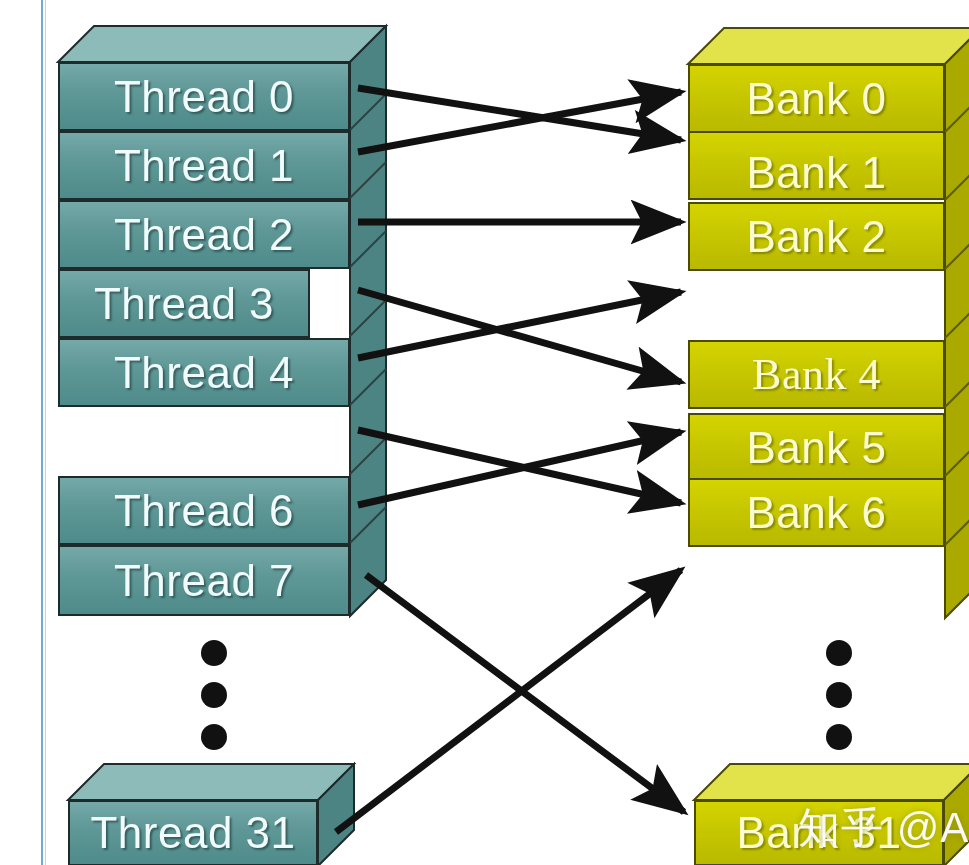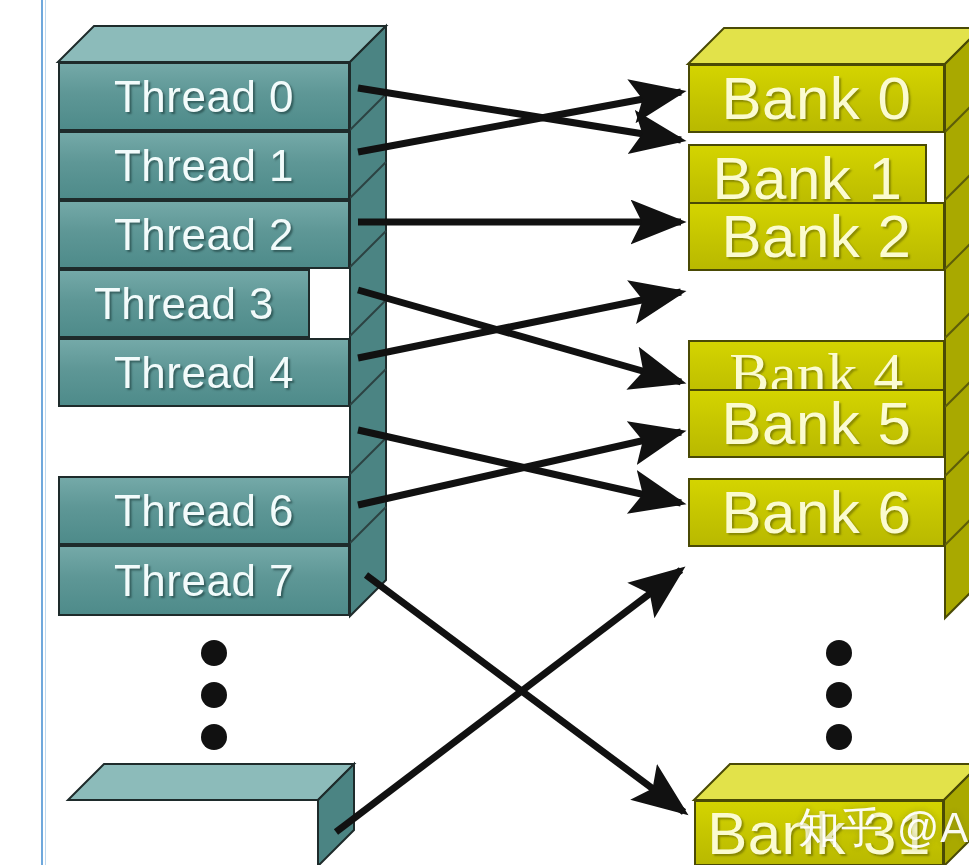--- a/index.html
+++ b/index.html
@@ -66,21 +66,21 @@
     font-size: 44px;
     text-shadow: 2px 2px 2px rgba(20,50,50,0.55);
   }
   
   .bank .slab {
     background: linear-gradient(to bottom, #d4d400 0%, #c7c700 45%, #b9b900 100%);
     border-color: #4a4a05;
   }
   .bank .slab-label {
     color: #fbfbd0;
-    font-size: 60px;
+    font-size: 44px;
     text-shadow: 2px 2px 2px rgba(90,90,0,0.55);
   }
 
   
   .iso {
     position: absolute;
     left: 0;
     top: 0;
     pointer-events: none;
   }
@@ -167,50 +167,55 @@
       <span class="slab-label">Thread 7</span>
     </div>
   </div>
 
   <div class="dots" style="left:165px; top:640px; width:30px; height:110px;">
     <div class="dot" style="left:0;  top:0;"></div>
     <div class="dot" style="left:0;  top:42px;"></div>
     <div class="dot" style="left:0;  top:84px;"></div>
   </div>
 
+  <div class="stack thread" style="left:32px; top:800px; width:250px; height:66px;">
+    <div class="slab" style="top:0px; height:66px; width:250px;">
+      <span class="slab-label">Thread 31</span>
+    </div>
+  </div>
 
   <svg class="iso" width="969" height="865" viewBox="0 0 969 865">
     <polygon points="652,64 688,28 945,28 909,64" fill="#e2e24a" stroke="#4a4a05" stroke-width="2"></polygon>
     <polygon points="909,64 945,28 945,582 909,618" fill="#a9a900" stroke="#4a4a05" stroke-width="2"></polygon>
     <line x1="909" y1="132" x2="945" y2="96" stroke="#5d5d08" stroke-width="2"></line>
     <line x1="909" y1="200" x2="945" y2="164" stroke="#5d5d08" stroke-width="2"></line>
     <line x1="909" y1="269" x2="945" y2="233" stroke="#5d5d08" stroke-width="2"></line>
     <line x1="909" y1="338" x2="945" y2="302" stroke="#5d5d08" stroke-width="2"></line>
     <line x1="909" y1="407" x2="945" y2="371" stroke="#5d5d08" stroke-width="2"></line>
     <line x1="909" y1="476" x2="945" y2="440" stroke="#5d5d08" stroke-width="2"></line>
     <line x1="909" y1="545" x2="945" y2="509" stroke="#5d5d08" stroke-width="2"></line>
 
     <polygon points="658,800 694,764 944,764 908,800" fill="#e2e24a" stroke="#4a4a05" stroke-width="2"></polygon>
     <polygon points="908,800 944,764 944,830 908,866" fill="#a9a900" stroke="#4a4a05" stroke-width="2"></polygon>
   </svg>
 
   <div class="stack bank" style="left:652px; top:64px; width:257px; height:554px;">
     <div class="slab" style="top:0px;   height:69px; width:257px;">
       <span class="slab-label">Bank 0</span>
     </div>
-    <div class="slab" style="top:80px;  height:69px; width:239px;">
+    <div class="slab" style="top:67px;  height:69px; width:257px;align-items:flex-end;">
       <span class="slab-label">Bank 1</span>
     </div>
     <div class="slab" style="top:138px; height:69px; width:257px;">
       <span class="slab-label">Bank 2</span>
     </div>
     <div class="slab" style="top:276px; height:69px; width:257px;font-family:Liberation Serif, serif;">
       <span class="slab-label">Bank 4</span>
     </div>
-    <div class="slab" style="top:325px; height:69px; width:257px;">
+    <div class="slab" style="top:349px; height:69px; width:257px;">
       <span class="slab-label">Bank 5</span>
     </div>
     <div class="slab" style="top:414px; height:69px; width:257px;">
       <span class="slab-label">Bank 6</span>
     </div>
   </div>
 
   <div class="dots" style="left:790px; top:640px; width:30px; height:110px;">
     <div class="dot" style="left:0; top:0;"></div>
     <div class="dot" style="left:0; top:42px;"></div>

